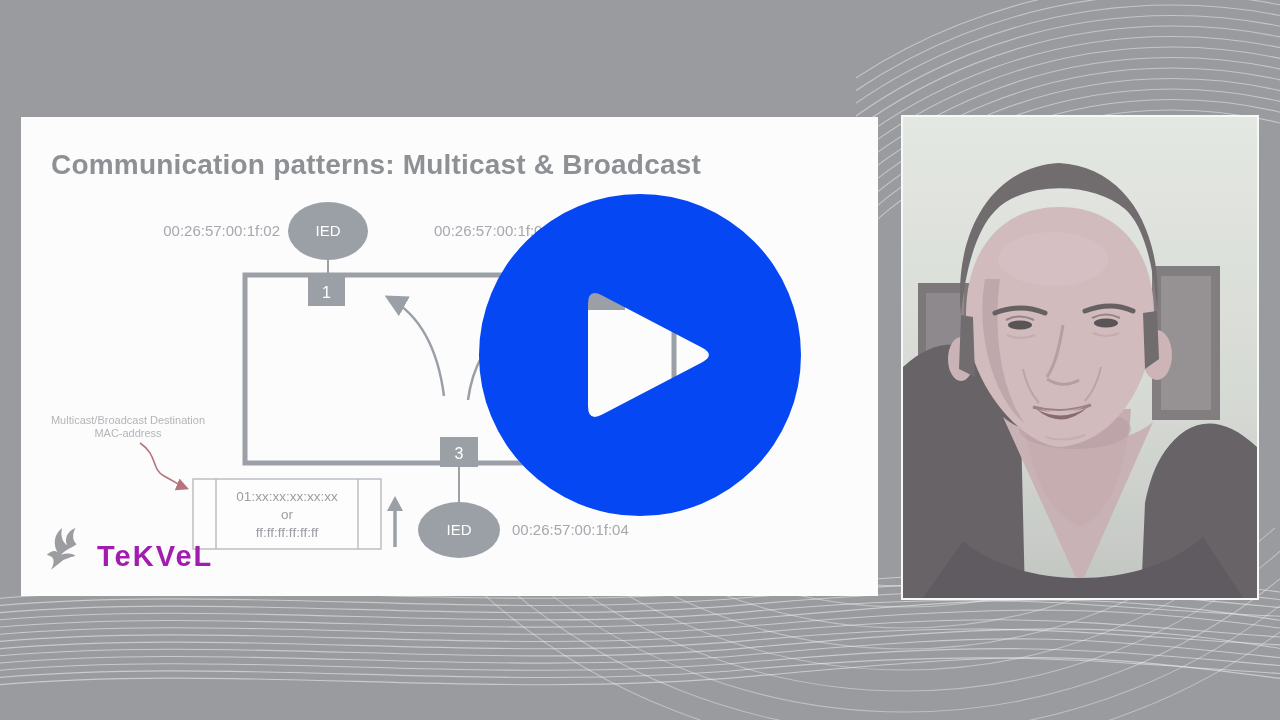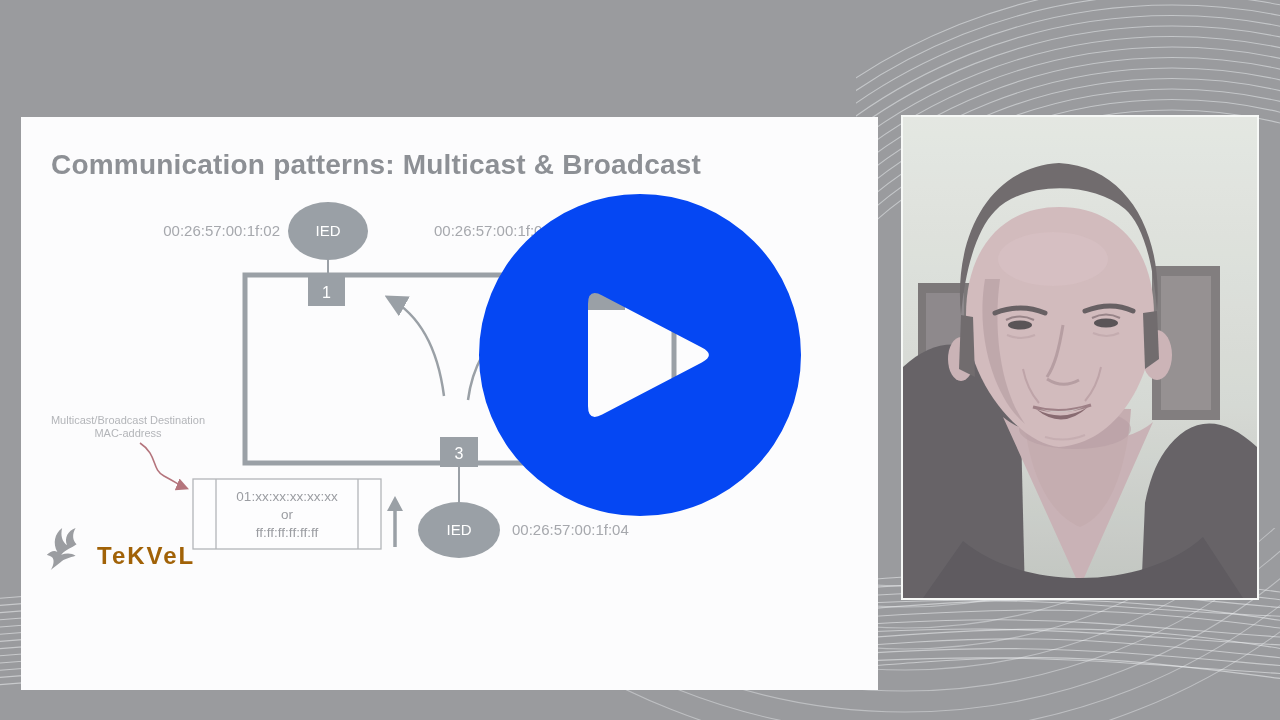--- a/index.html
+++ b/index.html
@@ -8,37 +8,37 @@
     background:#9a9b9e;
     font-family:"Liberation Sans", sans-serif;
   }
   
   #bg-decor{position:absolute;left:0;top:0;width:1280px;height:720px;z-index:0;}
   #bottom-waves path{fill:none;stroke:#eef1f3;stroke-width:1.1;opacity:.55;}
   #corner-fan circle{fill:none;stroke:#eef1f3;stroke-width:1.1;opacity:.5;}
   #bottom-arcs circle{fill:none;stroke:#eef1f3;stroke-width:1.1;opacity:.42;}
   
   .slide{
-    position:absolute;left:21px;top:117px;width:857px;height:573px;
+    position:absolute;left:21px;top:117px;width:857px;height:479px;
     background:#fcfcfd;z-index:1;
   }
   .slide-title{
     position:absolute;left:30px;top:32px;
     font-size:28px;font-weight:bold;color:#8d9095;letter-spacing:.2px;
   }
   .diagram-svg{position:absolute;left:0;top:0;width:857px;height:479px;}
   .diagram-svg text{font-family:"Liberation Sans",sans-serif;}
   .mac-text{font-size:15px;fill:#a6a8ad;}
   .ied-text{font-size:15px;fill:#ffffff;}
   .port-text{font-size:16px;fill:#ffffff;}
   .addr-text{font-size:13.5px;fill:#9b9da2;}
   .anno-text{font-size:11px;fill:#b3b5b9;}
   .logo{position:absolute;left:22px;top:408px;display:flex;align-items:center;}
   .logo-text{
-    font-size:24px;font-weight:bold;color:#a16207;letter-spacing:2px;
+    font-size:29px;font-weight:bold;color:#a21caf;letter-spacing:2px;
     margin-left:8px;margin-top:14px;
   }
   
   .play-overlay{position:absolute;left:478px;top:193px;width:324px;height:324px;z-index:3;cursor:pointer;}
   
   .webcam{
     position:absolute;left:901px;top:115px;width:358px;height:485px;
     border:2px solid rgba(250,251,250,.9);box-sizing:border-box;
     background:#dfe3de;z-index:2;
   }

